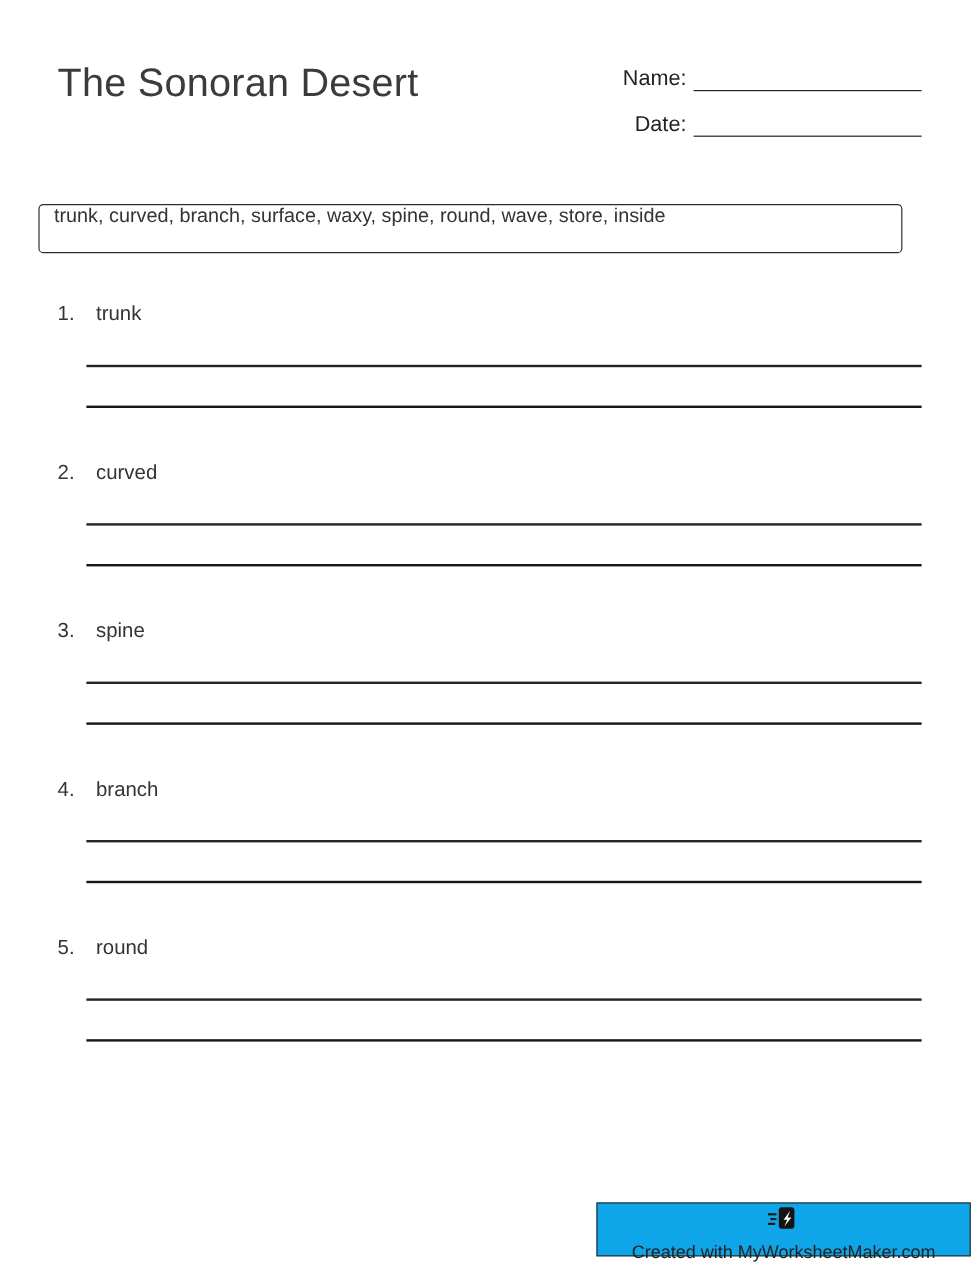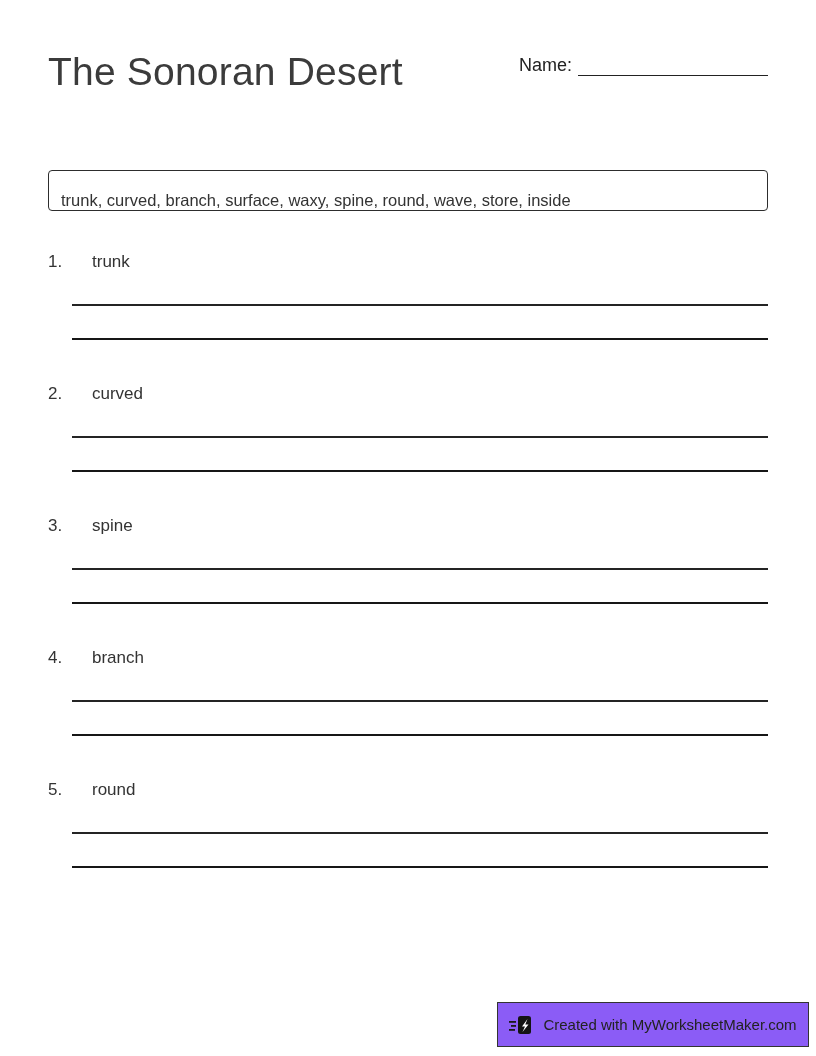--- a/index.html
+++ b/index.html
@@ -9,21 +9,21 @@
     font-family: "Liberation Sans", sans-serif;
     color: #3a3a3a;
     overflow: hidden;
   }
 
   
   .page-title {
     position: absolute;
     left: 48px;
     top: 50px;
-    font-size: 39px;
+    font-size: 33px;
     font-weight: 400;
     color: #3b3b3b;
     letter-spacing: 0.2px;
   }
   .header-fields {
     position: absolute;
     right: 48px;
     top: 52px;
     width: 250px;
   }
@@ -44,28 +44,28 @@
   }
   .field-line {
     flex: 0 0 190px;
     border-bottom: 1.5px solid #222222;
     height: 20px;
   }
 
   
   .word-bank {
     position: absolute;
-    left: 48px;
+    left: 32px;
     top: 170px;
     width: 720px;
     height: 41px;
     border: 1.5px solid #2d2d2d;
     border-radius: 4px;
     display: flex;
-    align-items: flex-end;
+    align-items: flex-start;
     padding: 0 12px;
   }
   .word-bank-text {
     font-size: 16.5px;
     color: #333333;
     white-space: nowrap;
   }
 
   
   .item {
@@ -80,63 +80,68 @@
     left: 0;
     display: flex;
     font-size: 17px;
     color: #333333;
     line-height: 24px;
   }
   .item-number {
     width: 32px;
     flex: 0 0 auto;
   }
-  .item-word { flex: 0 0 auto; margin-left: 12px; }
+  .item-word { flex: 0 0 auto; }
   .answer-line {
     position: absolute;
     left: 24px;
     width: 696px;
     height: 0;
     border-bottom: 2.5px solid #161616;
   }
   .answer-line.first { top: 54px; border-bottom-color: #242424; }
   .answer-line.second { top: 88px; }
 
   
   .footer-badge {
     position: absolute;
     right: 7px;
     top: 1002px;
     width: 312px;
     height: 45px;
     border: 1.5px solid #333333;
-    background: #8b5cf6;
+    background: #0ea5e9;
     display: flex;
     align-items: center;
-    justify-content: center;
+    justify-content: space-between;
     gap: 8px;
     cursor: pointer;
+    flex-direction: column;
   }
   .footer-icon { flex: 0 0 auto; display: flex; align-items: center; }
   .footer-text {
     font-size: 15px;
     color: #222222;
     white-space: nowrap;
   }
 </style>
 </head>
 <body>
 
 <h1 class="page-title">The Sonoran Desert</h1>
 
 <div class="header-fields">
   <div class="field-row">
     <span class="field-label">Name:</span>
     <span class="field-line"></span>
   </div>
+  <div class="field-row">
+    <span class="field-label">Date:</span>
+    <span class="field-line"></span>
+  </div>
 </div>
 
 <div class="word-bank">
   <span class="word-bank-text">trunk, curved, branch, surface, waxy, spine, round, wave, store, inside</span>
 </div>
 
 <div class="item" style="top:250px">
   <div class="item-label">
     <span class="item-number">1.</span>
     <span class="item-word">trunk</span>

